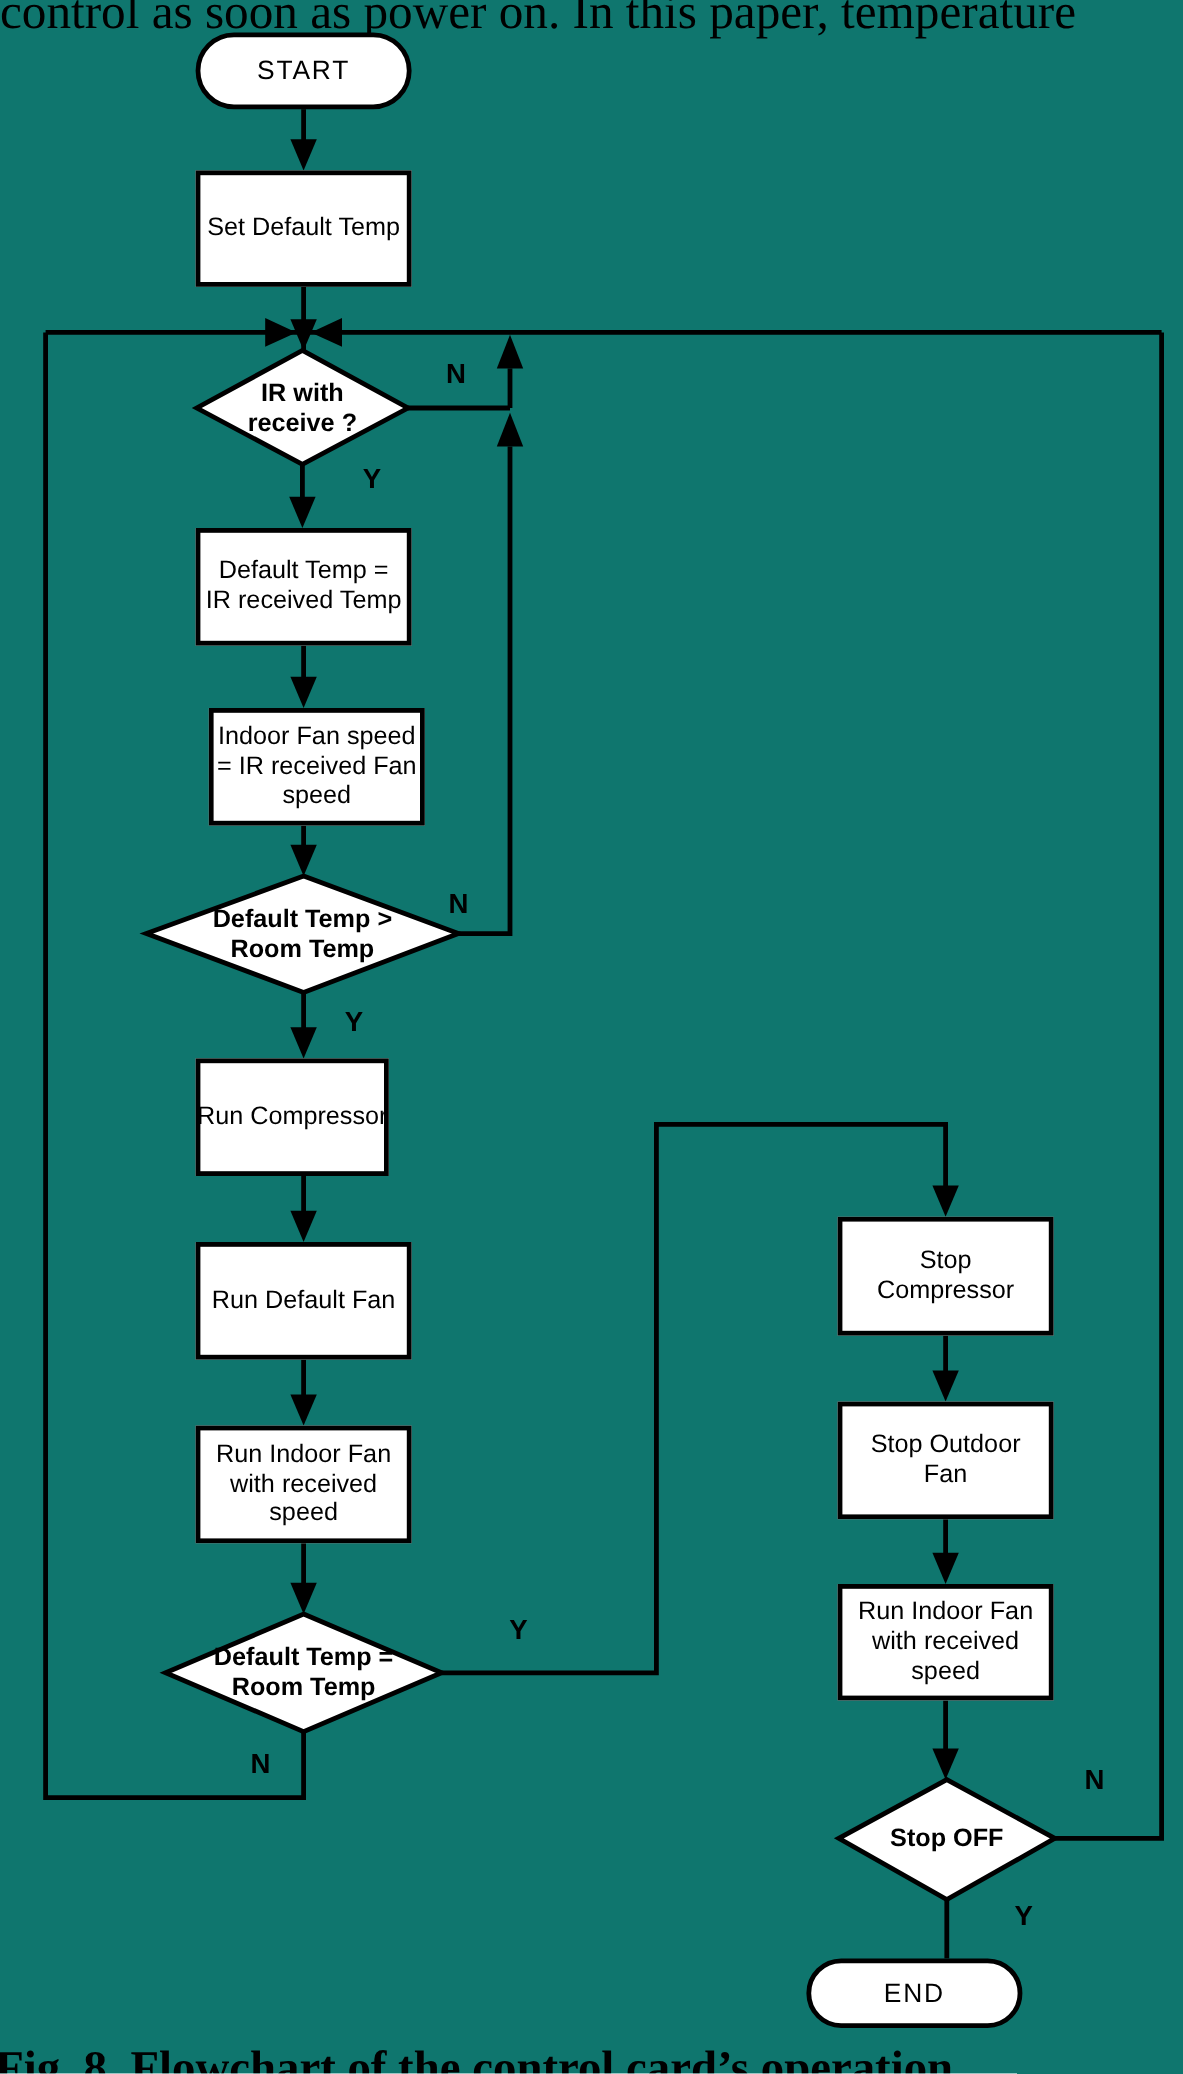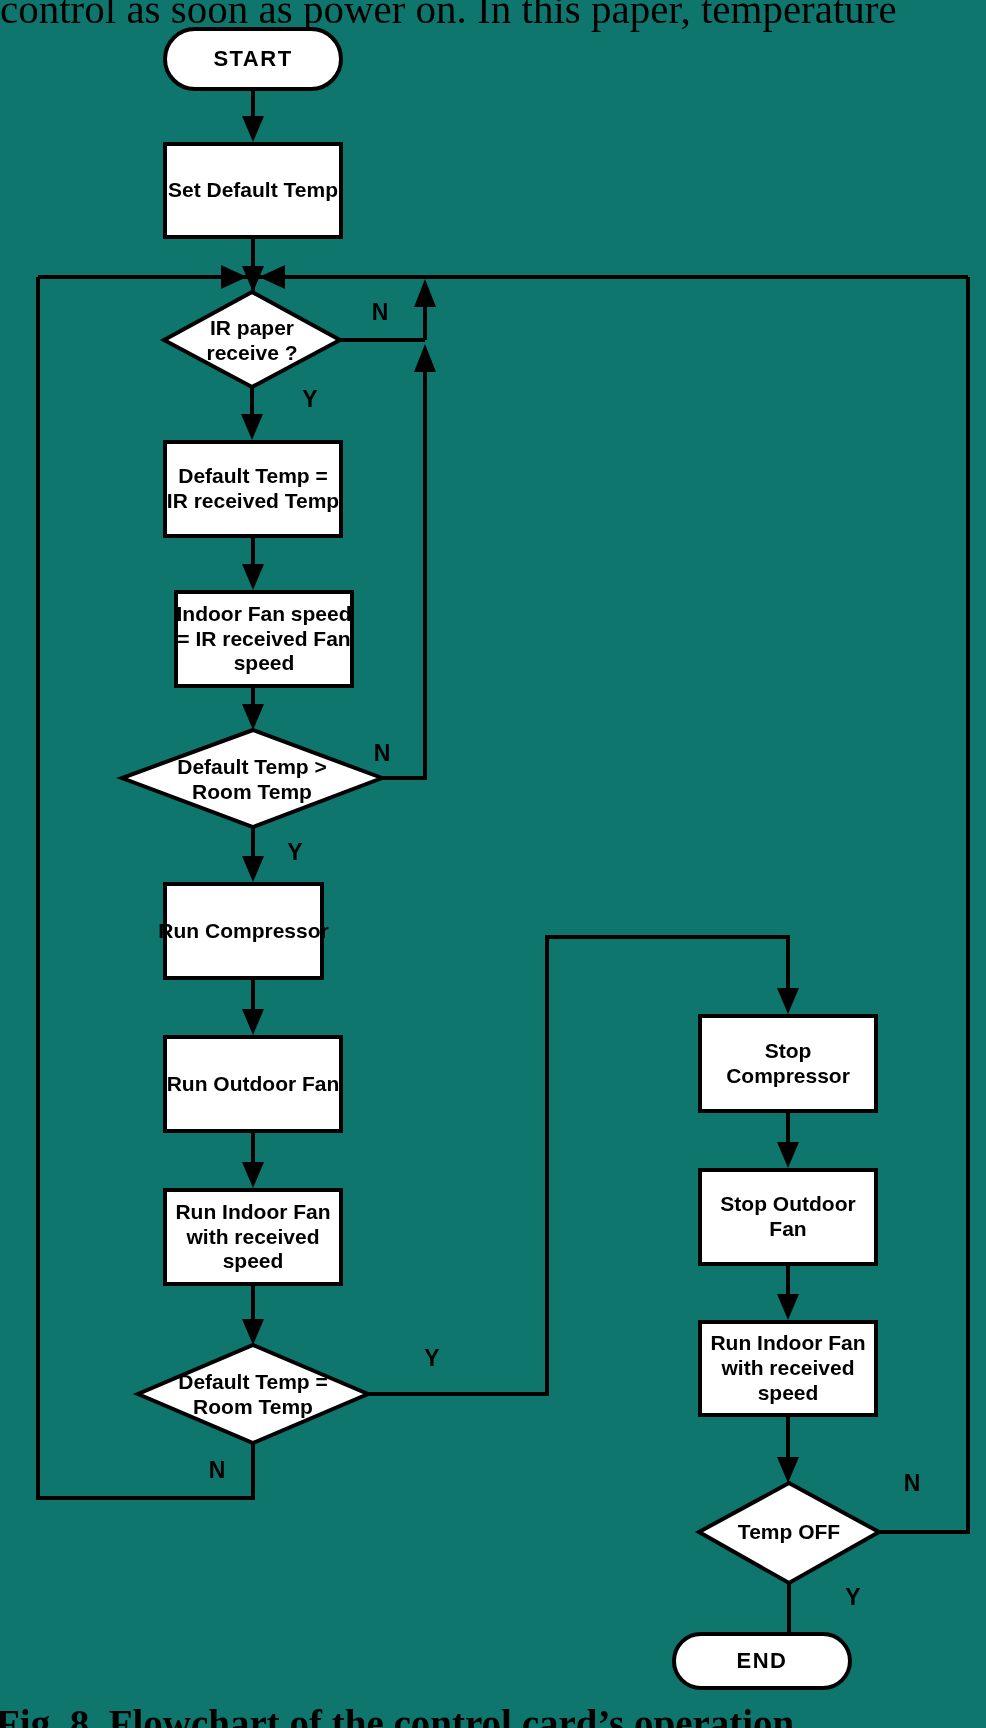--- a/index.html
+++ b/index.html
@@ -4,21 +4,21 @@
 <style>
   html,body{margin:0;padding:0;background:#ffffff;}
   #canvas{position:relative;width:986px;height:1728px;background:#0f766e;overflow:hidden;
           font-family:"Liberation Sans",sans-serif;}
   #connector-layer{position:absolute;left:0;top:0;z-index:1;}
   .edge{stroke:#000000;stroke-width:4;fill:none;}
   .arrowhead{fill:#000000;stroke:none;}
   .diamond{fill:#ffffff;stroke:#000000;stroke-width:4;stroke-linejoin:miter;}
   .node{position:absolute;z-index:2;box-sizing:border-box;background:#ffffff;
         border:4px solid #000000;display:flex;align-items:center;justify-content:center;
-        text-align:center;font-weight:bold;font-size:21px;line-height:1.18;color:#000000;
+        text-align:center;font-weight:normal;font-size:21px;line-height:1.18;color:#000000;
         white-space:pre;}
   .terminator{border-radius:33px;letter-spacing:1.5px;font-size:22px;}
   .diamond-label{position:absolute;z-index:3;transform:translate(-50%,-50%);
         text-align:center;font-weight:bold;font-size:21px;line-height:1.2;color:#000000;
         white-space:pre;}
   .branch{position:absolute;z-index:3;transform:translate(-50%,-50%);
         font-weight:bold;font-size:23px;color:#000000;}
   .paper-text{position:absolute;z-index:0;left:0;top:-15px;white-space:nowrap;
         font-family:"Liberation Serif",serif;font-size:41px;color:#000000;}
   .caption{position:absolute;z-index:0;left:-4px;top:1701px;white-space:nowrap;
@@ -85,45 +85,45 @@
 
   <div class="node" style="left:163px;top:440px;width:180px;height:98px;">Default Temp =
 IR received Temp</div>
 
   <div class="node" style="left:163px;top:590px;width:180px;height:98px;margin-left:11px;">Indoor Fan speed
 = IR received Fan
 speed</div>
 
   <div class="node" style="left:163px;top:882px;width:161px;height:98px;">Run Compressor</div>
 
-  <div class="node" style="left:163px;top:1035px;width:180px;height:98px;">Run Outdoor Fan</div>
+  <div class="node" style="left:163px;top:1035px;width:180px;height:98px;">Run Default Fan</div>
 
   <div class="node" style="left:163px;top:1188px;width:180px;height:98px;">Run Indoor Fan
 with received
 speed</div>
 
   <div class="node" style="left:698px;top:1168px;width:180px;height:98px;">Stop Outdoor
 Fan</div>
 
   <div class="node" style="left:698px;top:1014px;width:180px;height:99px;">Stop
 Compressor</div>
 
   <div class="node" style="left:698px;top:1320px;width:180px;height:97px;">Run Indoor Fan
 with received
 speed</div>
 
   <div class="node terminator" style="left:672px;top:1632px;width:180px;height:58px;">END</div>
 
-  <div class="diamond-label" style="left:252px;top:340px;width:170px;">IR paper
+  <div class="diamond-label" style="left:252px;top:340px;width:170px;">IR with
 receive ?</div>
   <div class="diamond-label" style="left:252px;top:779px;width:240px;">Default Temp &gt;
 Room Temp</div>
   <div class="diamond-label" style="left:253px;top:1394px;width:240px;">Default Temp =
 Room Temp</div>
-  <div class="diamond-label" style="left:789px;top:1532px;width:180px;">Temp OFF</div>
+  <div class="diamond-label" style="left:789px;top:1532px;width:180px;">Stop OFF</div>
 
   <div class="branch" style="left:380px;top:312px;">N</div>
   <div class="branch" style="left:310px;top:399px;">Y</div>
   <div class="branch" style="left:382px;top:753px;">N</div>
   <div class="branch" style="left:295px;top:852px;">Y</div>
   <div class="branch" style="left:432px;top:1358px;">Y</div>
   <div class="branch" style="left:217px;top:1470px;">N</div>
   <div class="branch" style="left:912px;top:1483px;">N</div>
   <div class="branch" style="left:853px;top:1597px;">Y</div>
 

